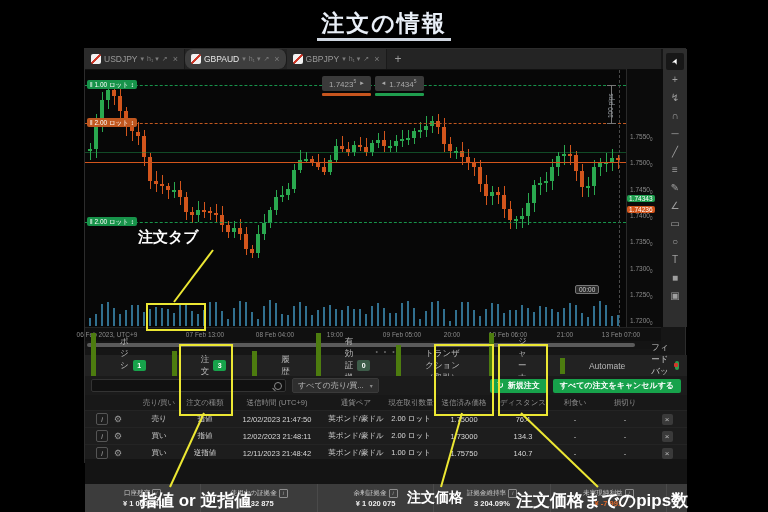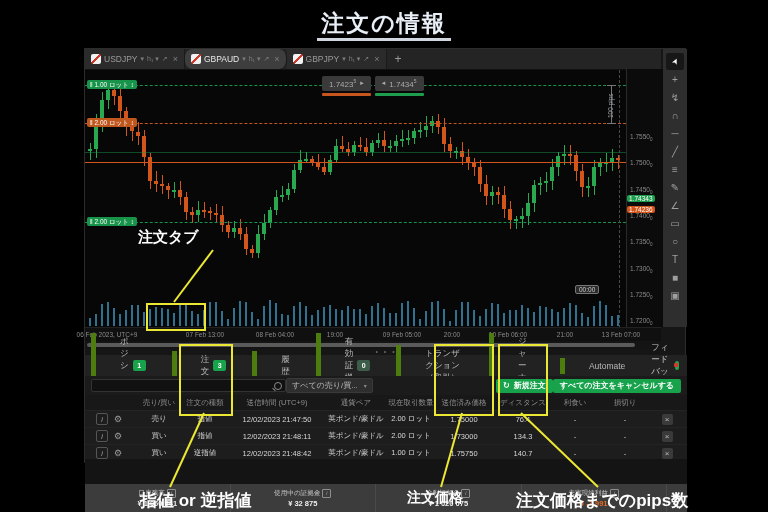--- a/index.html
+++ b/index.html
@@ -46,21 +46,21 @@
   #splitter-dots{position:absolute;left:0;top:300px;width:602px;height:6px;text-align:center;color:#666;font-size:7px;line-height:5px;letter-spacing:2px;}
   
   #bottom-tabs{position:absolute;left:0;top:306px;width:602px;height:21px;background:#222;display:flex;align-items:center;padding-left:6px;box-sizing:border-box;gap:2px;}
   .btab{display:flex;align-items:center;gap:4px;color:#b9b9b9;font-size:8.5px;padding:3px 24px;border-left:5px solid #4d7c0f;}
   .badge{min-width:11px;height:11px;border-radius:2px;background:#17a24b;color:#fff;font-size:7px;font-weight:bold;display:flex;align-items:center;justify-content:center;padding:0 1px;}
   .badge.dim{background:#3d5c49;}
   #feedback{margin-left:auto;margin-right:8px;display:flex;align-items:center;gap:4px;color:#c9c9c9;font-size:8.5px;}
   .fb-icon{width:11px;height:9px;background:#2e9e4f;border-radius:2px;position:relative;}
   .fb-icon::after{content:"";position:absolute;right:1px;top:2px;width:4px;height:4px;background:#d03a2b;border-radius:1px;}
   
-  #filter-row{position:absolute;left:0;top:327px;width:602px;height:19px;background:#1b1b1b;display:flex;align-items:center;padding:0 6px;box-sizing:border-box;gap:0;}
+  #filter-row{position:absolute;left:0;top:327px;width:602px;height:19px;background:#1b1b1b;display:flex;align-items:center;padding:0 6px;box-sizing:border-box;gap:6px;}
   #search-input{width:195px;height:13px;background:#111;border:1px solid #333;border-radius:2px;display:flex;align-items:center;justify-content:flex-end;padding-right:3px;box-sizing:border-box;}
   .mag{width:6px;height:6px;border:1px solid #8a8a8a;border-radius:50%;position:relative;}
   .mag::after{content:"";position:absolute;left:-3px;top:6px;width:4px;height:1px;background:#8a8a8a;transform:rotate(45deg);}
   #filter-dropdown{height:13px;background:#2e2e2e;border:1px solid #3a3a3a;border-radius:2px;color:#bdbdbd;font-size:8px;display:flex;align-items:center;gap:6px;padding:0 5px;}
   .grow{flex:1;}
   .gbtn{height:14px;background:#17a24b;color:#fff;font-size:8px;border-radius:2px;display:flex;align-items:center;gap:4px;padding:0 7px;font-weight:bold;}
   
   #orders-table{position:absolute;left:0;top:346px;width:602px;}
   .trow{position:relative;height:16px;border-bottom:1px solid #242424;background:#1d1d1d;}
   .trow.head{background:#181818;height:15px;}
@@ -581,21 +581,21 @@
         </div>
         <div class="trow">
           <div class="tc" style="left: 10px; width: 14px;">
             <span class="sqicon">i</span>
           </div>
           <div class="tc" style="left: 26px; width: 14px;">
             <span class="sqicon gearicon">⚙</span>
           </div>
           <div class="tc" style="left: 44px; width: 60px;">買い</div>
           <div class="tc" style="left: 96px; width: 48px;">逆指値</div>
-          <div class="tc" style="left: 148px; width: 88px;">12/02/2023 21:48:42</div>
+          <div class="tc" style="left: 148px; width: 88px;">12/11/2023 21:48:42</div>
           <div class="tc" style="left: 240px; width: 62px;">英ポンド/豪ドル</div>
           <div class="tc" style="left: 304px; width: 44px;">1.00 ロット</div>
           <div class="tc" style="left: 352px; width: 54px;">1.75750</div>
           <div class="tc" style="left: 414px; width: 48px;">140.7</div>
           <div class="tc" style="left: 466px; width: 48px;">-</div>
           <div class="tc" style="left: 516px; width: 48px;">-</div>
           <div class="tc" style="left: 570px; width: 24px;">
             <span class="xbtn">×</span>
           </div>
         </div>
@@ -612,20 +612,25 @@
           <span class="acc-label">使用中の証拠金
      <span class="info-i">i</span></span>
    <span class="acc-value">¥ 32 875</span>
         </div>
         <div class="acc">
           <span class="acc-label">余剰証拠金
      <span class="info-i">i</span></span>
    <span class="acc-value">¥ 1 020 075</span>
         </div>
         <div class="acc">
+          <span class="acc-label">証拠金維持率
+     <span class="info-i">i</span></span>
+   <span class="acc-value">3 204.09%</span>
+        </div>
+        <div class="acc">
           <span class="acc-label">未実現純利益
      <span class="info-i">i</span></span>
    <span class="acc-value neg">¥ -7 991</span>
         </div>
         <div id="acc-gear">⚙</div>
       </div>
   </div>
 
   <div class="ybox" style="left:146px;top:303px;width:56px;height:24px;"></div>
   <div class="ybox" style="left:179px;top:344px;width:50px;height:68px;"></div>

